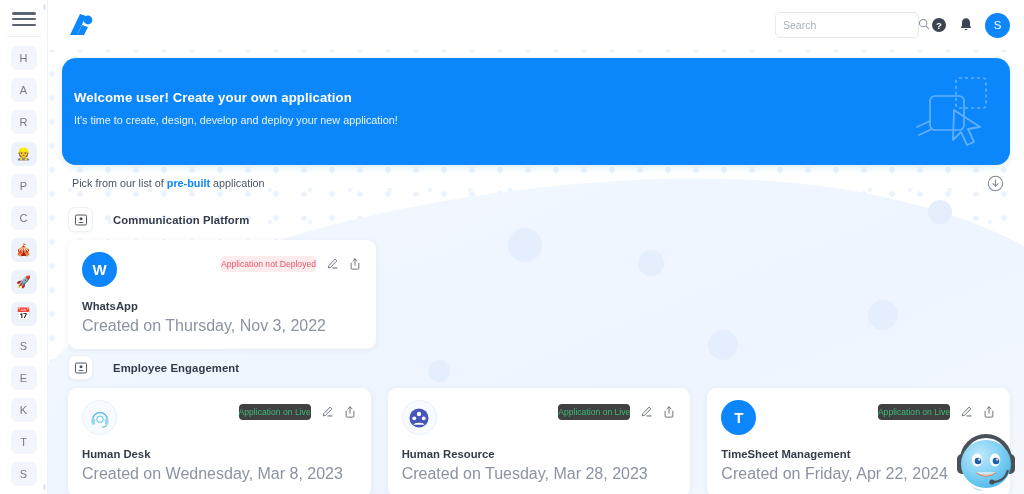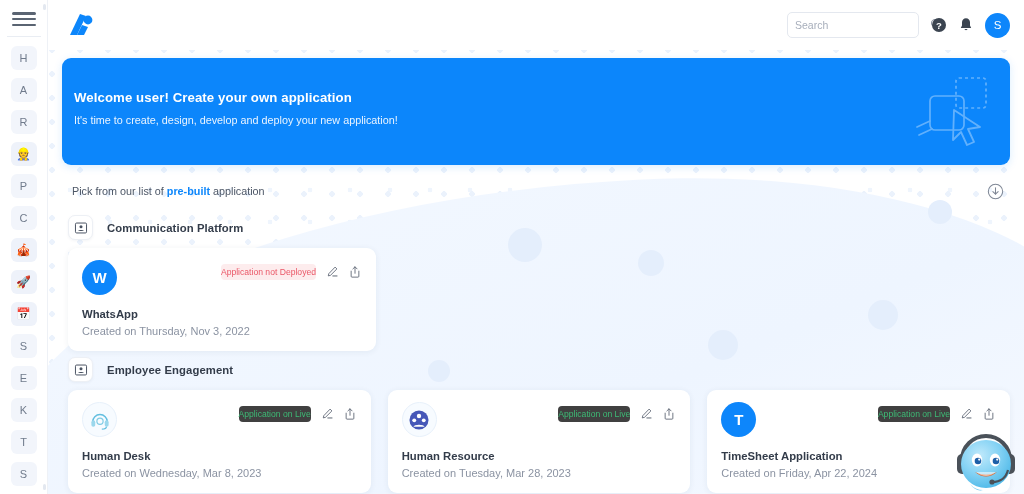--- a/index.html
+++ b/index.html
@@ -61,56 +61,55 @@
   
   .header {
     position: relative; z-index: 20;
     height: 50px; background: #ffffff;
     display: flex; align-items: center; justify-content: space-between;
     padding: 0 14px 0 18px;
   }
   .logo { width: 36px; height: 30px; display: flex; align-items: center; }
   .header-right { display: flex; align-items: center; gap: 12px; }
   .search-box {
-    width: 132px; height: 26px; border: 1px solid #e4e8ef; border-radius: 5px;
+    width: 144px; height: 26px; border: 1px solid #e4e8ef; border-radius: 5px;
     display: flex; align-items: center; padding: 0 7px; background: #fff;
   }
   .search-box input {
     border: 0; outline: 0; flex: 1; font-size: 10.5px; color: #6b7483;
     font-family: "Liberation Sans", sans-serif; background: transparent;
   }
   .search-box input::placeholder { color: #a7aebb; }
   .ic-btn { cursor: pointer; display: flex; align-items: center; justify-content: center; }
   .avatar {
     width: 25px; height: 25px; border-radius: 50%;
     background: #0d86fb; color: #fff; font-size: 11.5px;
     display: flex; align-items: center; justify-content: center; cursor: pointer;
   }
 
   
   .content { position: relative; z-index: 10; padding: 8px 14px 0 14px; }
 
   .banner {
-    height: 107px; border-radius: 9px; background: #0c86fb;
+    height: 107px; border-radius: 14px; background: #0c86fb;
     position: relative; overflow: hidden; padding: 32px 0 0 12px;
     box-shadow: 0 2px 8px rgba(12,134,251,.15);
   }
   .banner h1 { font-size: 13.2px; font-weight: 600; color: #fff; letter-spacing: .1px; }
   .banner p { font-size: 10.8px; color: #eaf4ff; margin-top: 9px; font-weight: 400; }
   .banner-art { position: absolute; right: 18px; top: 14px; opacity: .35; }
 
   .pick-row {
     height: 36px; display: flex; align-items: center; justify-content: space-between;
     padding: 0 6px 0 10px;
-    margin-top: 8px;
   }
   .pick-text { font-size: 10.8px; color: #4b5565; }
   .pick-text b { color: #0c86fb; font-weight: 600; }
 
-  .section-head { display: flex; align-items: center; gap: 14px; padding: 6px 0 8px 6px; }
+  .section-head { display: flex; align-items: center; gap: 20px; padding: 6px 0 8px 6px; }
   .sec-icon {
     width: 25px; height: 25px; border-radius: 7px; background: #fff;
     border: 1px solid #edf0f5; display: flex; align-items: center; justify-content: center;
     box-shadow: 0 1px 3px rgba(20,40,80,.05);
   }
   .sec-title { font-size: 11.3px; font-weight: 700; color: #333c4a; letter-spacing: .1px; }
 
   .cards { display: flex; gap: 17px; padding-left: 6px; }
   .card {
     width: 308px; background: #fff; border-radius: 9px;
@@ -123,21 +122,21 @@
     display: flex; align-items: center; justify-content: center;
     color: #fff; font-size: 15px; font-weight: 600; flex: 0 0 35px;
   }
   .app-avatar.blue { background: #0d86fb; }
   .app-avatar.ring { background: #f7fbff; border: 1px solid #e8f1fb; }
   .card-actions { display: flex; align-items: center; gap: 9px; margin-top: 4px; }
   .badge { font-size: 8.6px; padding: 3px 0; border-radius: 4px; white-space: nowrap; }
   .badge.red { background: #fdeced; color: #ea5767; }
   .badge.green { background: #404040; color: #3dba75; }
   .card-name { font-size: 11.3px; font-weight: 700; color: #333c4a; margin-top: 13px; }
-  .card-date { font-size: 11px; color: #8b93a2; margin-top: 5px; }
+  .card-date { font-size: 16px; color: #8b93a2; margin-top: 5px; }
 
   .chatbot { position: absolute; right: 2px; bottom: 0; z-index: 40; width: 72px; height: 68px; cursor: pointer; }
 </style>
 </head>
 <body>
 
 <div class="app">
 
   <div class="sidebar">
     <div class="scroll-mark top"></div>
@@ -395,21 +394,21 @@
                   </span>
                   <span class="ic-btn">
                     <svg viewBox="0 0 24 24" width="14" height="14">
                       <path d="M5.4 10.5 V19.4 a1.4 1.4 0 0 0 1.4 1.4 h10.4 a1.4 1.4 0 0 0 1.4 -1.4 V10.5" fill="none" stroke="#5b6472" stroke-width="1.5" stroke-linecap="round"></path>
                       <line x1="12" y1="3.2" x2="12" y2="14.2" stroke="#5b6472" stroke-width="1.5" stroke-linecap="round"></line>
                       <path d="M8.4 6.7 L12 3.1 L15.6 6.7" fill="none" stroke="#5b6472" stroke-width="1.5" stroke-linecap="round" stroke-linejoin="round"></path>
                     </svg>
                   </span>
                 </div>
               </div>
-              <div class="card-name">TimeSheet Application</div>
+              <div class="card-name">TimeSheet Management</div>
               <div class="card-date">Created on Friday, Apr 22, 2024</div>
             </div>
           </div>
         </div>
 
     </div>
 
     <div class="chatbot">
       <svg width="72" height="68" viewBox="0 0 72 68">
         <defs>

